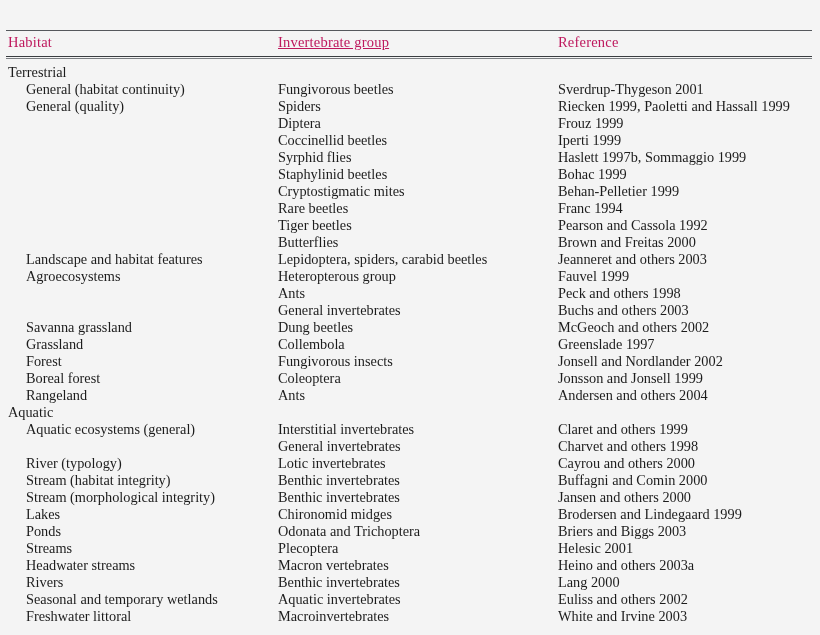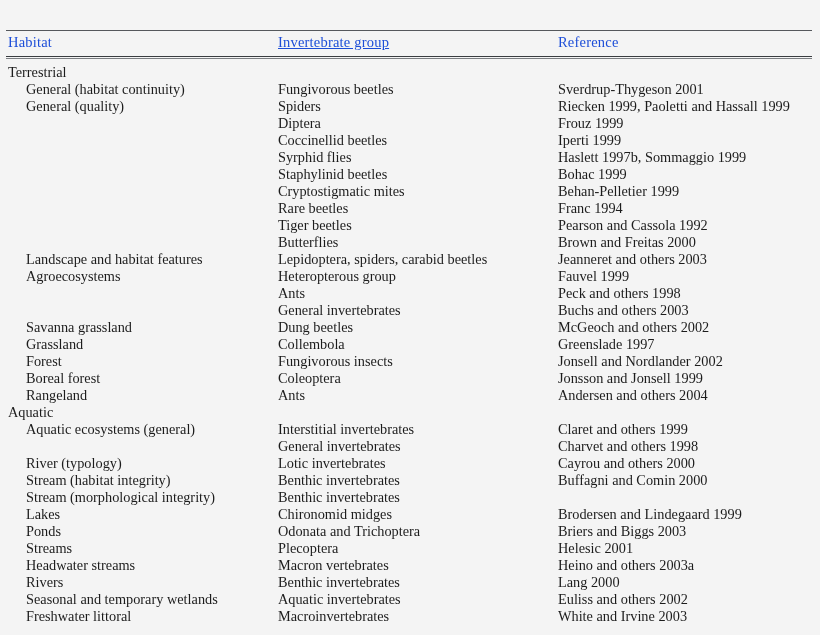--- a/index.html
+++ b/index.html
@@ -49,21 +49,21 @@
     top: 33px;
     width: 820px;
     height: 22px;
   }
   .header-cell {
     position: absolute;
     font-size: 14.5px;
     line-height: 18px;
     letter-spacing: .2px;
     white-space: nowrap;
-    color: #1d4ed8;
+    color: #be185d;
   }
   .h-c1 { left: 8px; }
   .h-c2 { left: 278px; text-decoration: underline; }
   .h-c3 { left: 558px; }
 
   
   #body-rows {
     position: absolute;
     left: 0;
     top: 64px;
@@ -222,20 +222,21 @@
         <div class="cell c3">Cayrou and others 2000</div>
       </div>
       <div class="row">
         <div class="cell c1 indent">Stream (habitat integrity)</div>
         <div class="cell c2">Benthic invertebrates</div>
         <div class="cell c3">Buffagni and Comin 2000</div>
       </div>
       <div class="row">
         <div class="cell c1 indent">Stream (morphological integrity)</div>
         <div class="cell c2">Benthic invertebrates</div>
+        <div class="cell c3">Jansen and others 2000</div>
       </div>
       <div class="row">
         <div class="cell c1 indent">Lakes</div>
         <div class="cell c2">Chironomid midges</div>
         <div class="cell c3">Brodersen and Lindegaard 1999</div>
       </div>
       <div class="row">
         <div class="cell c1 indent">Ponds</div>
         <div class="cell c2">Odonata and Trichoptera</div>
         <div class="cell c3">Briers and Biggs 2003</div>

